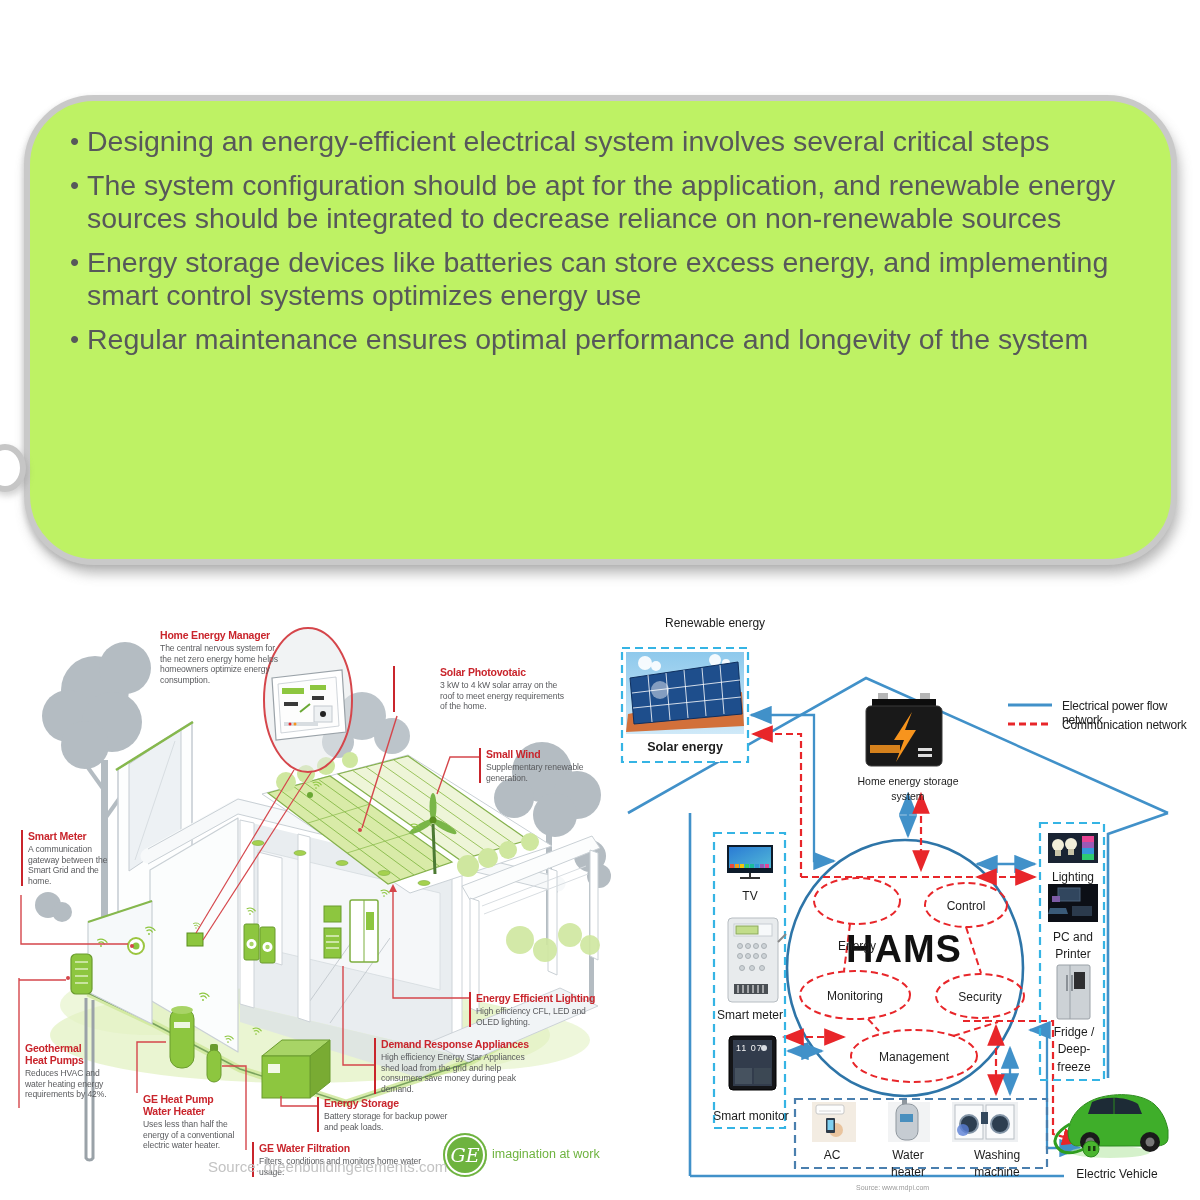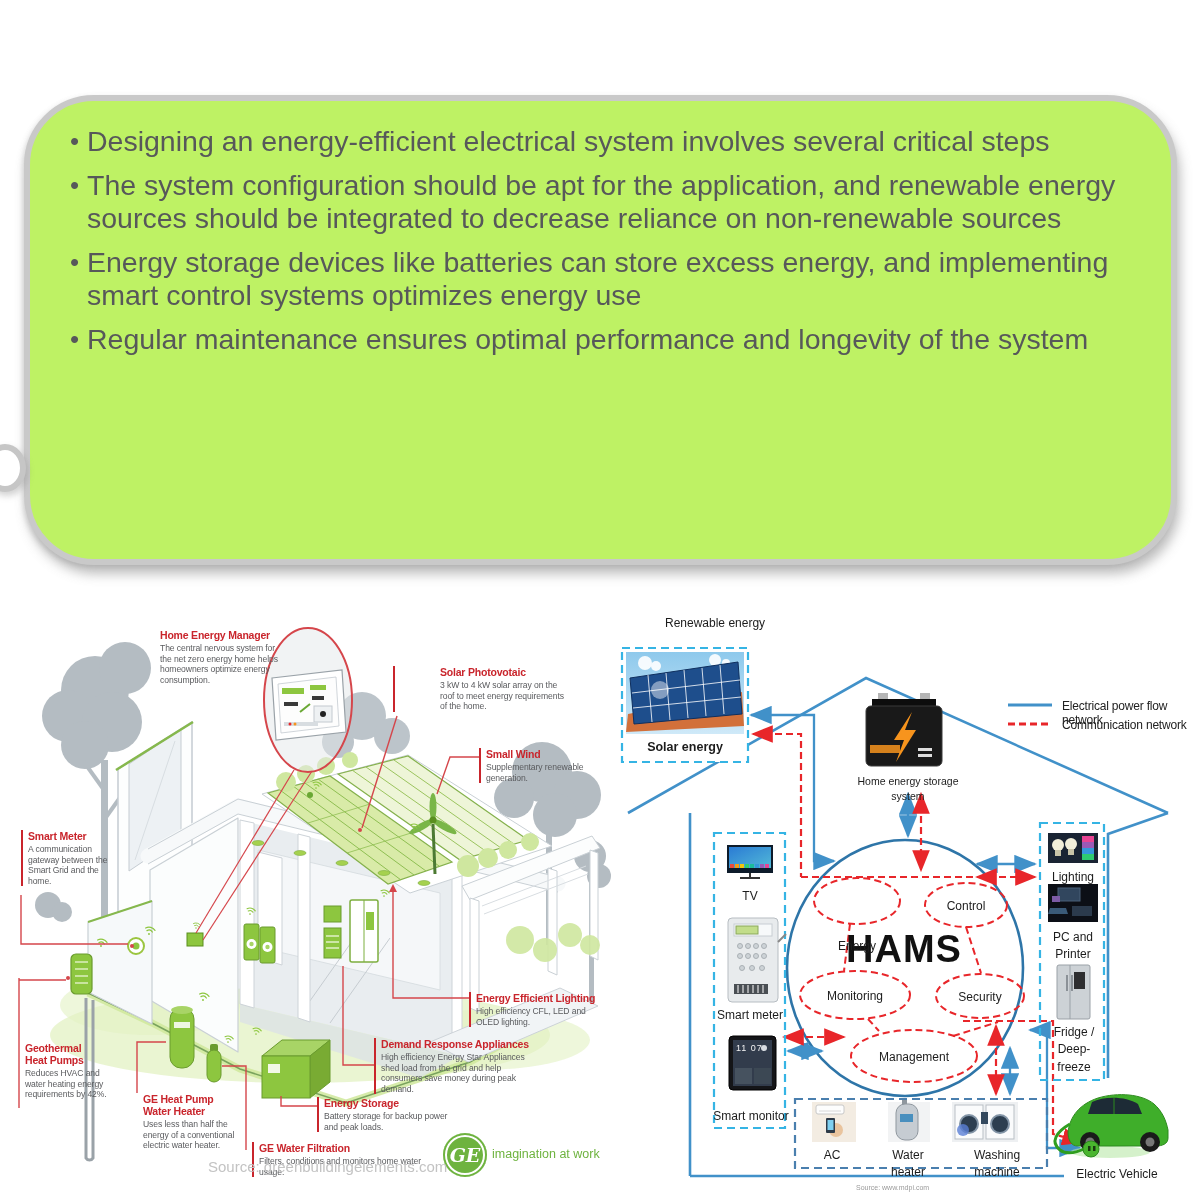--- a/index.html
+++ b/index.html
@@ -24,21 +24,21 @@
   
   .co{position:absolute;z-index:5;}
   .co .h{font-weight:bold;font-size:10.5px;letter-spacing:-.2px;line-height:1.15;color:#c9252c;white-space:nowrap;}
   .co .h.wrap{white-space:normal;}
   .co .b{font-size:8.6px;letter-spacing:-.1px;line-height:1.22;color:#5a5b5e;margin-top:2px;}
   .bar{border-left:2px solid #c9252c;padding-left:5px;}
   .watermark-left{position:absolute;left:208px;top:1158px;font-size:15px;color:#c3c3c3;z-index:8;}
   .ge-logo{position:absolute;left:443px;top:1133px;width:44px;height:44px;border-radius:50%;
            background:#6eb33f;z-index:6;box-shadow:inset 0 0 0 2px #6eb33f,inset 0 0 0 4px #fff;
            display:flex;align-items:center;justify-content:center;}
-  .ge-logo span{font-family:"DejaVu Serif",serif;font-style:italic;font-weight:bold;font-size:19px;color:#fff;}
+  .ge-logo span{font-family:"DejaVu Serif",serif;font-style:italic;font-weight:normal;font-size:19px;color:#fff;}
   .ge-tagline{position:absolute;left:492px;top:1147px;font-size:12.5px;color:#6eb33f;z-index:6;}
   
   .rl{position:absolute;font-size:12px;color:#1c1c1c;text-align:center;line-height:1.45;z-index:5;}
   .rl.bold{font-weight:bold;}
   .hams{position:absolute;left:846px;top:928px;width:134px;text-align:left;font-size:38px;
         font-weight:bold;letter-spacing:1px;color:#111;z-index:5;}
   .legend-label{position:absolute;font-size:12px;letter-spacing:-.2px;color:#222;z-index:5;}
   .watermark-right{position:absolute;left:856px;top:1184px;font-size:7px;color:#9a9a9a;z-index:6;}
   .monitor-time{position:absolute;left:736px;top:1043px;font-size:9px;color:#f2f2f2;z-index:6;letter-spacing:1px;}
 </style>

